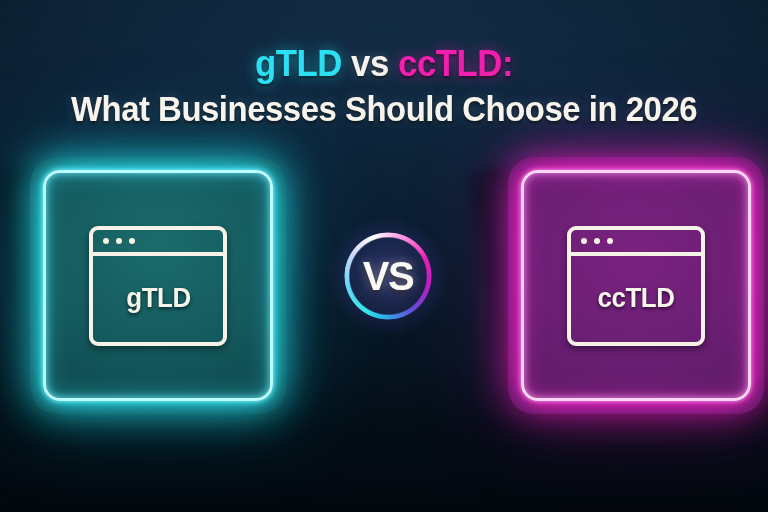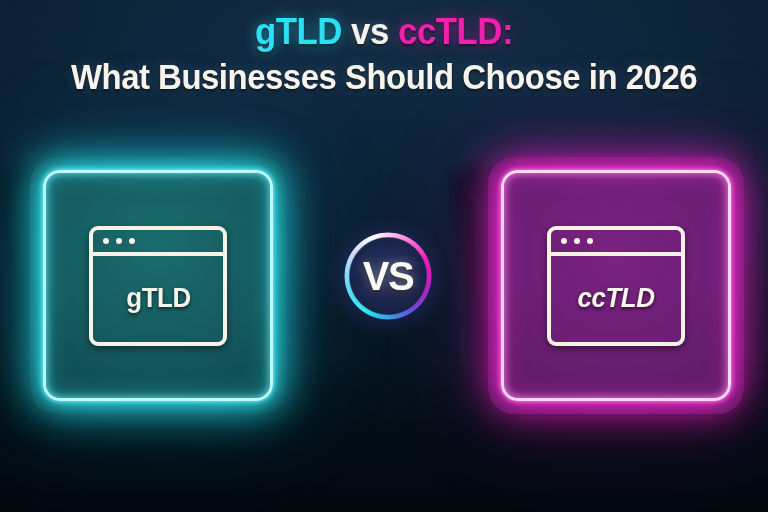--- a/index.html
+++ b/index.html
@@ -21,21 +21,21 @@
     pointer-events:none;
   }
   .bottomfade{
     position:absolute;left:0;right:0;bottom:0;height:150px;
     background:linear-gradient(to bottom, rgba(3,10,18,0) 0%, rgba(3,10,18,.75) 70%, rgba(2,7,13,.92) 100%);
     pointer-events:none;
   }
 
   
   .title-wrap{
-    position:absolute;left:0;right:0;top:12px;text-align:center;z-index:6;
+    position:absolute;left:0;right:0;top:44px;text-align:center;z-index:6;
   }
   .title-line{
     font-weight:bold;
     letter-spacing:-.5px;
     line-height:1.06;
     white-space:nowrap;
     transform:scaleX(.94);
   }
   .line1{ font-size:37px; }
   .line2{ font-size:35px; margin-top:7px; }
@@ -80,21 +80,21 @@
     border-color:#bdfcff;
     box-shadow:
       0 0 5px #7ff3fb,
       0 0 13px #2fe3f0,
       0 0 30px rgba(40,220,235,.85),
       0 0 56px rgba(35,200,225,.55),
       inset 0 0 9px rgba(120,245,255,.85),
       inset 0 0 26px rgba(40,215,235,.45);
   }
   
-  #card-cctld{ left:488px;font-style:italic; }
+  #card-cctld{ left:508px; }
   #card-cctld .body{
     background:
       radial-gradient(120% 110% at 50% 38%, #7a2280 0%, #6b1f74 35%, #561a5f 68%, #3d1346 100%);
     box-shadow:
       0 0 34px 6px rgba(235,35,190,.30),
       0 0 90px 16px rgba(200,30,170,.18);
   }
   #card-cctld .tube{
     border-color:#ffd7f6;
     box-shadow:

